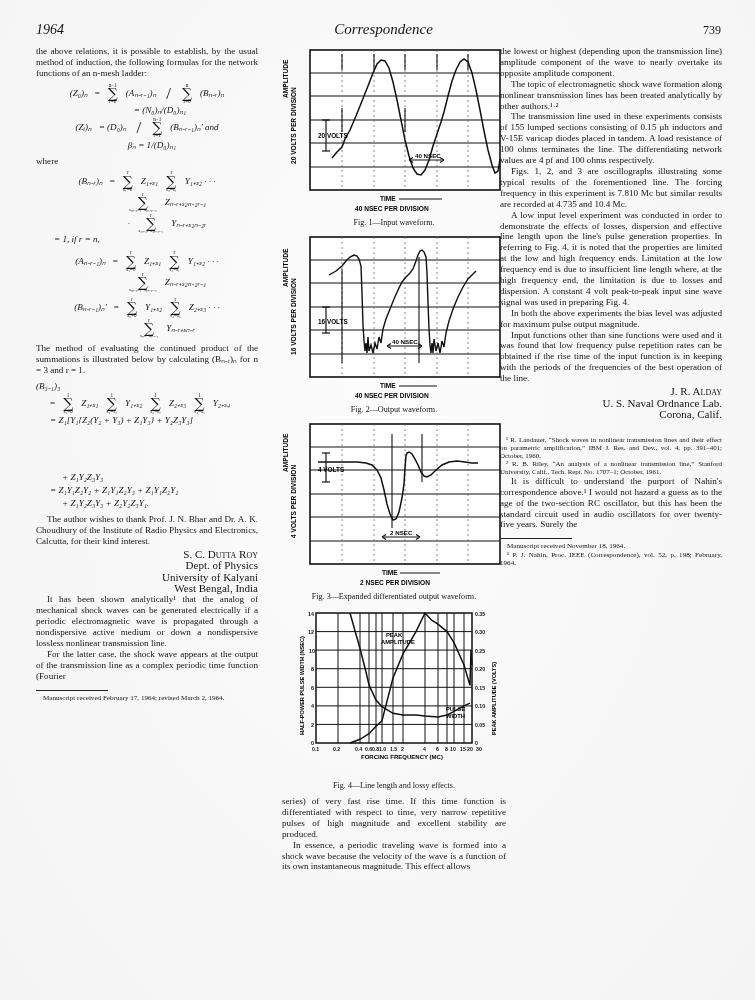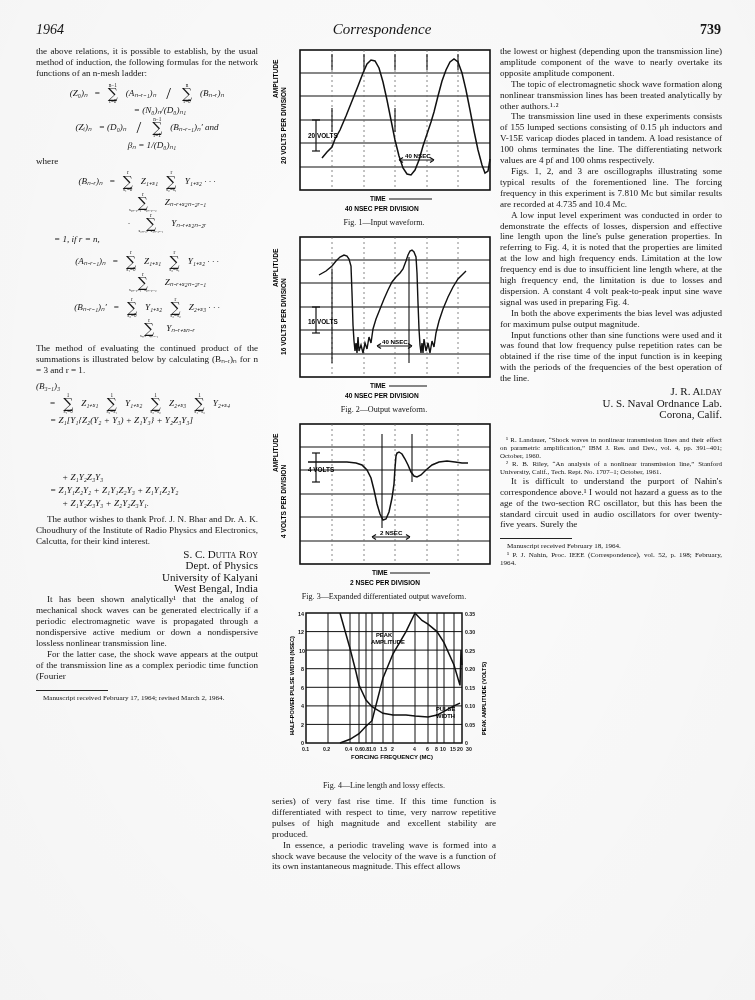--- a/index.html
+++ b/index.html
@@ -17,26 +17,26 @@
       radial-gradient(ellipse at 50% 40%, rgba(0,0,0,0.012), rgba(0,0,0,0.045));
   }
   
   .runhead{
     position:absolute;left:36px;right:34px;top:20px;height:18px;
     display:flex;align-items:flex-end;justify-content:space-between;
     font-style:italic;
   }
   .runhead .yr{font-size:14px;font-style:italic;}
   .runhead .ttl{font-size:15px;font-style:italic;}
-  .runhead .pg{font-size:14px;font-style:italic;font-weight:bold;font-style:normal;}
+  .runhead .pg{font-size:12px;font-style:italic;font-weight:normal;font-style:normal;}
 
   
   .col{position:absolute;top:46px;font-size:9.1px;line-height:10.9px;text-align:justify;}
   .col1{left:36px;width:222px;}
-  .col2{left:272px;width:224px;}
+  .col2{left:282px;width:224px;}
   .col3{left:500px;width:222px;}
 
   p{margin:0;text-indent:11px;}
   p.noind{text-indent:0;}
 
   .where{text-indent:0;margin-top:3px;}
 
   
   .math{
     font-family:"Liberation Serif", serif;
@@ -532,17 +532,17 @@
     </div>
 
     <div class="refs" style="margin-top:16px;">
       <p>¹ R. Landauer, “Shock waves in nonlinear transmission lines and their effect on parametric amplification,” IBM J. Res. and Dev., vol. 4, pp. 391–401; October, 1960.</p>
       <p>² R. B. Riley, “An analysis of a nonlinear transmission line,” Stanford University, Calif., Tech. Rept. No. 1707–1; October, 1961.</p>
     </div>
 
     <p>It is difficult to understand the purport of Nahin's correspondence above.¹ I would not hazard a guess as to the age of the two-section RC oscillator, but this has been the standard circuit used in audio oscillators for over twenty-five years. Surely the</p>
 
     <hr class="fnrule">
-    <div class="fn">Manuscript received February 18, 1964.</div>
+    <div class="fn">Manuscript received November 18, 1964.</div>
     <div class="fn">¹ P. J. Nahin, Proc. IEEE (Correspondence), vol. 52, p. 198; February, 1964.</div>
   </div>
 
 </div>
 
 </body></html>

